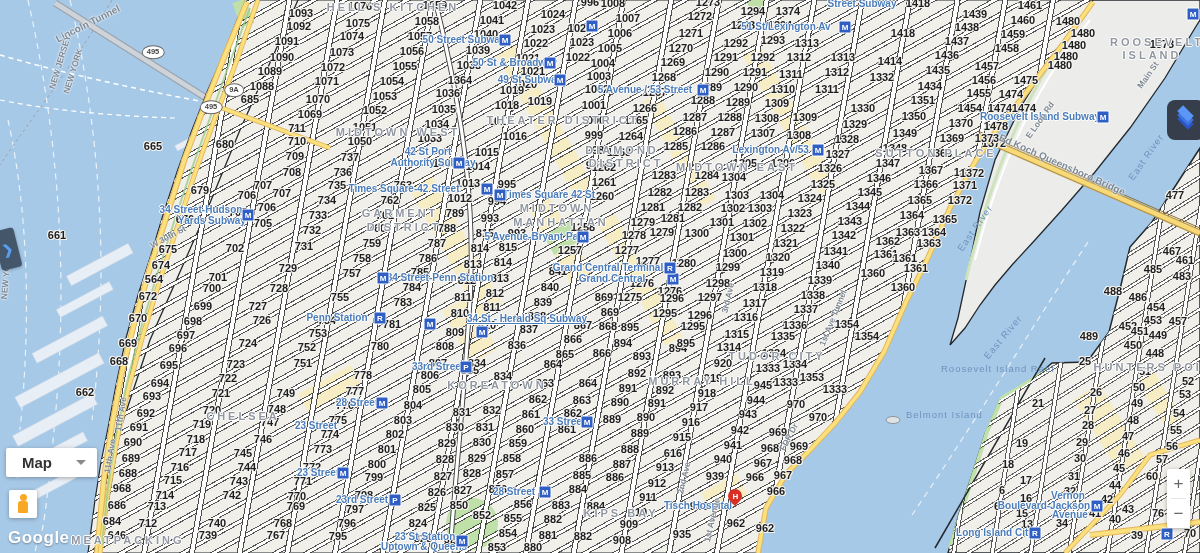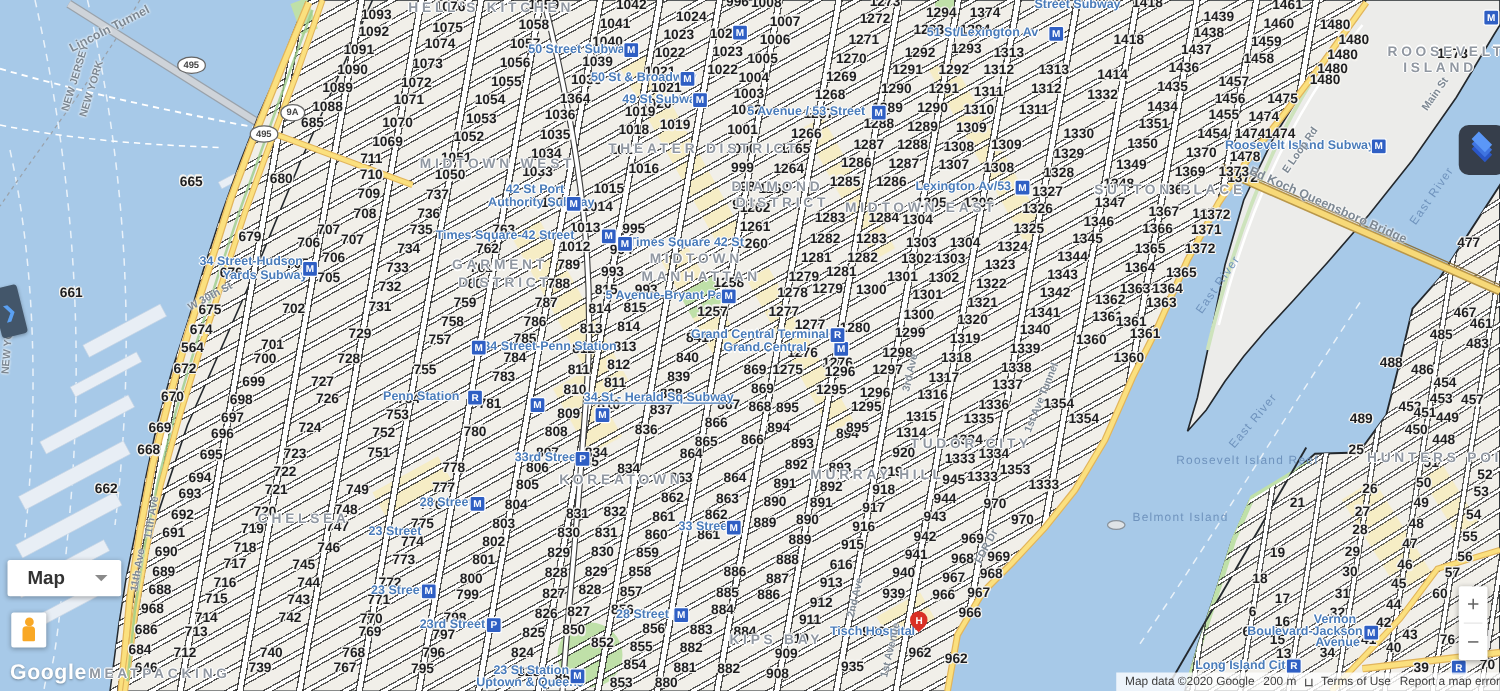--- a/index.html
+++ b/index.html
@@ -894,20 +894,13 @@
   </div>
 
   <div id="glogo">Google</div>
 
   <div id="zoomctl" class="ctl">
     <div>+</div>
     <div class="sep"></div>
     <div>−</div>
   </div>
 
-  <div id="attrib">
-    <span>Map data ©2020 Google</span>
-    <span>200 m</span>
-    <span id="scalebar"></span>
-    <span class="link">Terms of Use</span>
-    <span class="link">Report a map error</span>
-  </div>
 </div>
 
 </body></html>

